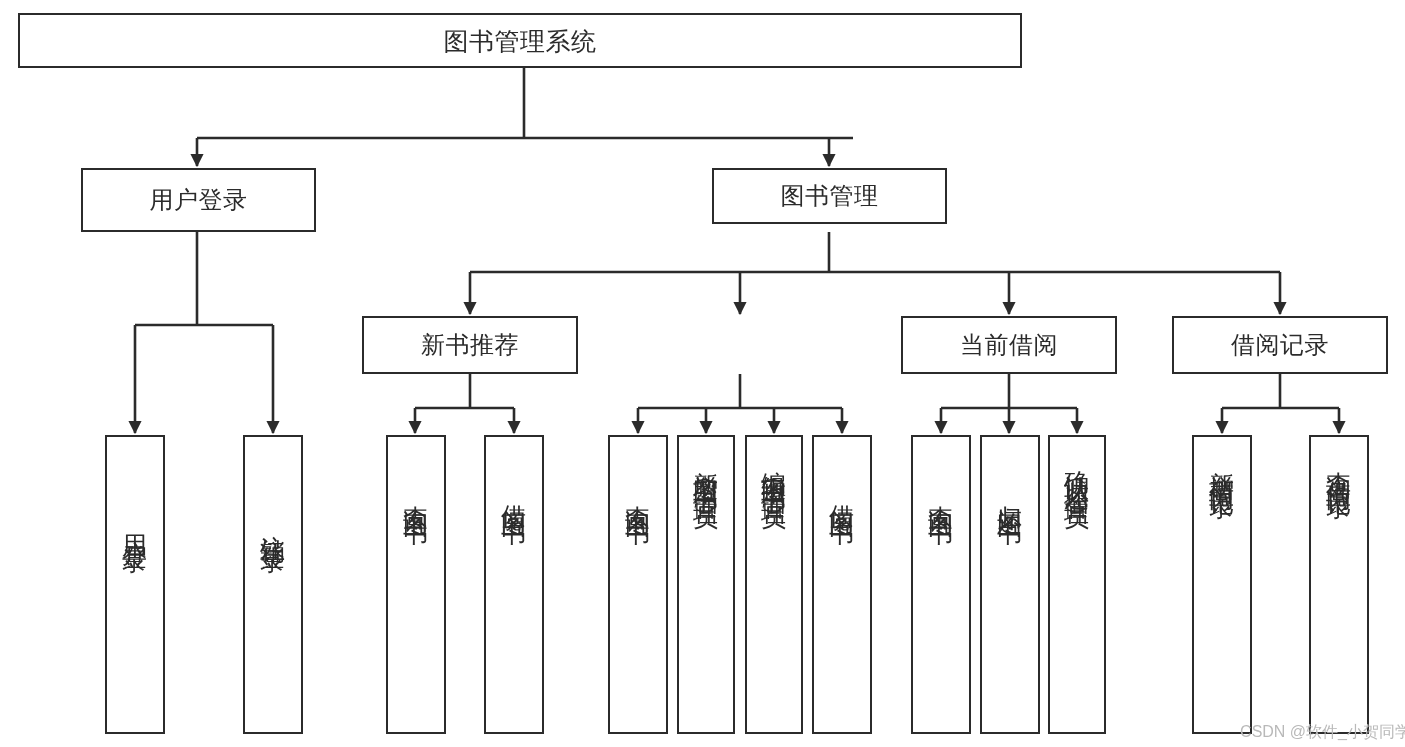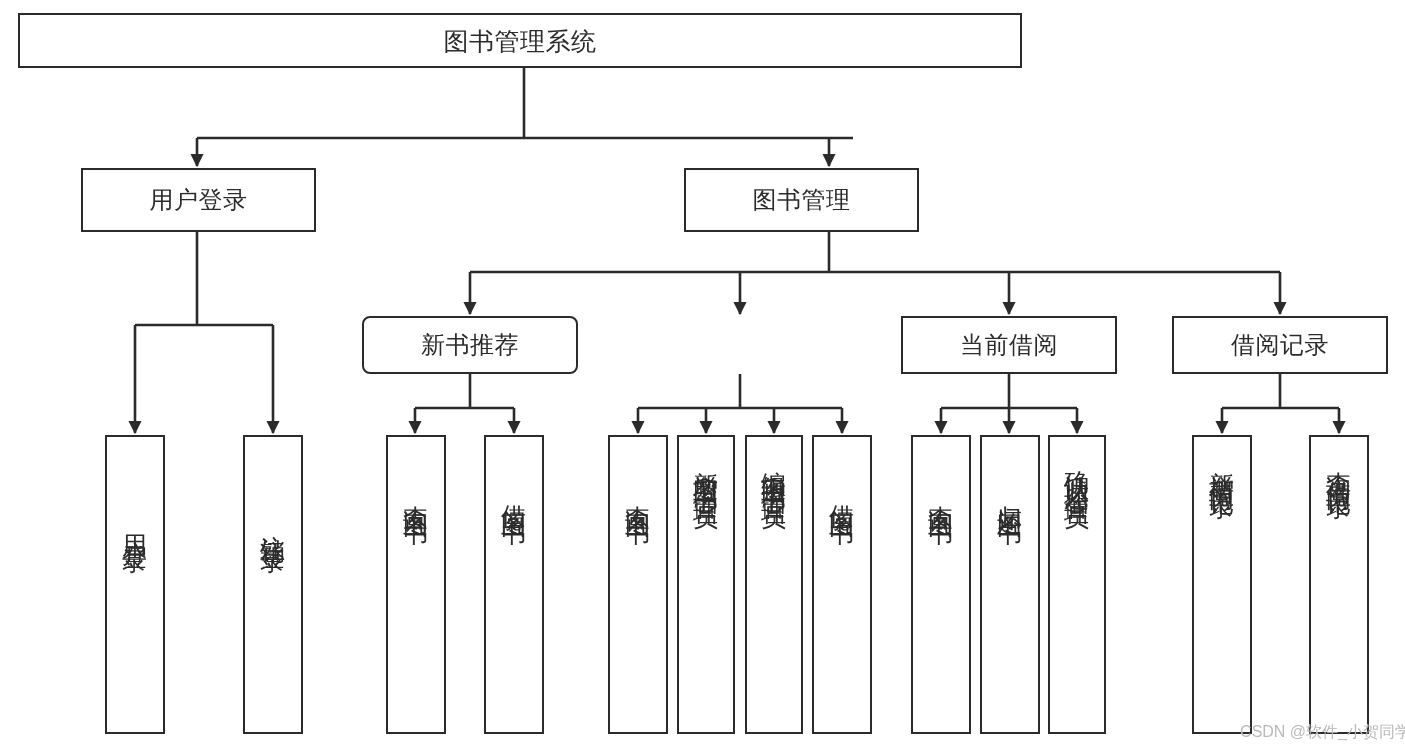--- a/index.html
+++ b/index.html
@@ -143,25 +143,25 @@
   </svg>
 
   <div class="node root" style="left:18px; top:13px; width:1004px; height:55px;">
     <span class="node-label">图书管理系统</span>
   </div>
 
   <div class="node branch" style="left:81px; top:168px; width:235px; height:64px;">
     <span class="node-label">用户登录</span>
   </div>
 
-  <div class="node branch" style="left:684px; top:168px; width:235px; height:64px;text-align:center;">
+  <div class="node branch" style="left:712px; top:168px; width:235px; height:56px;text-align:center;">
     <span class="node-label">图书管理</span>
   </div>
 
-  <div class="node branch" style="left:362px; top:316px; width:216px; height:58px;border-radius:8px;">
+  <div class="node branch" style="left:362px; top:316px; width:216px; height:58px;">
     <span class="node-label">新书推荐</span>
   </div>
 
 
   <div class="node branch" style="left:901px; top:316px; width:216px; height:58px;text-align:right;">
     <span class="node-label">当前借阅</span>
   </div>
 
   <div class="node branch" style="left:1172px; top:316px; width:216px; height:58px;text-align:right;">
     <span class="node-label">借阅记录</span>

